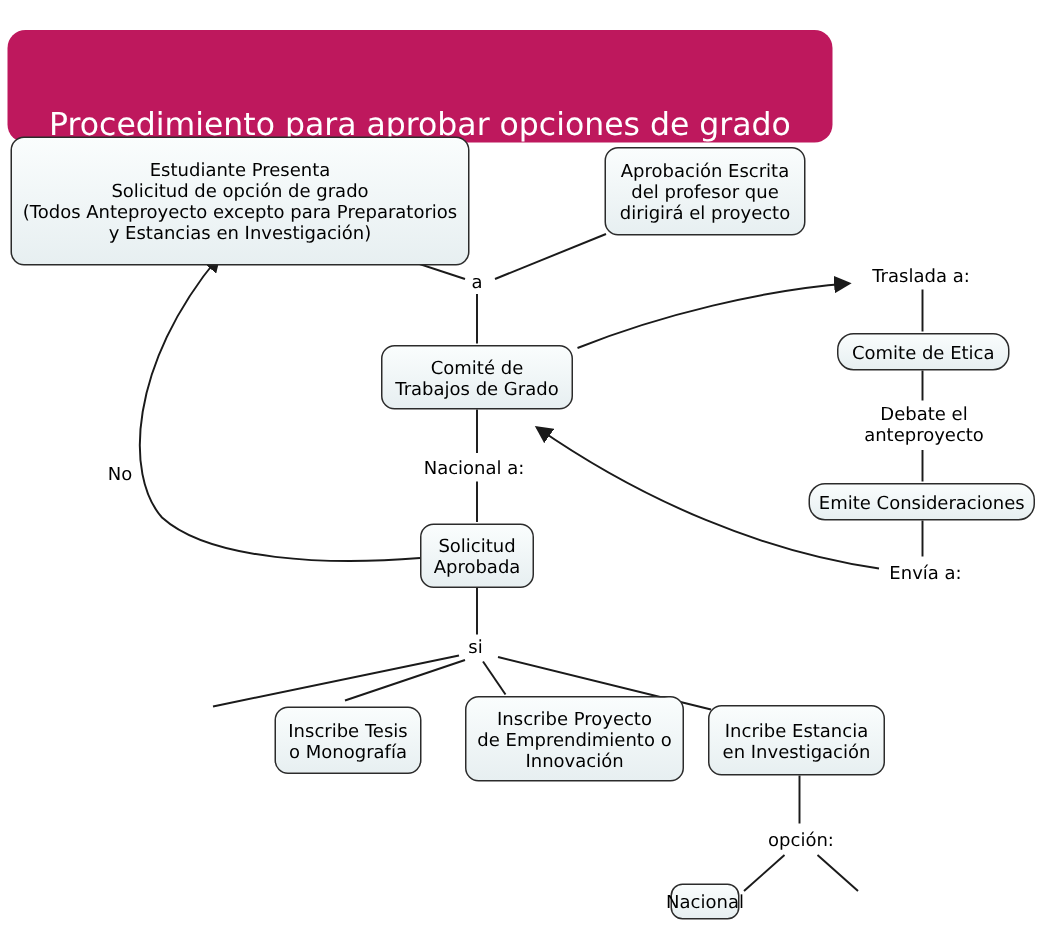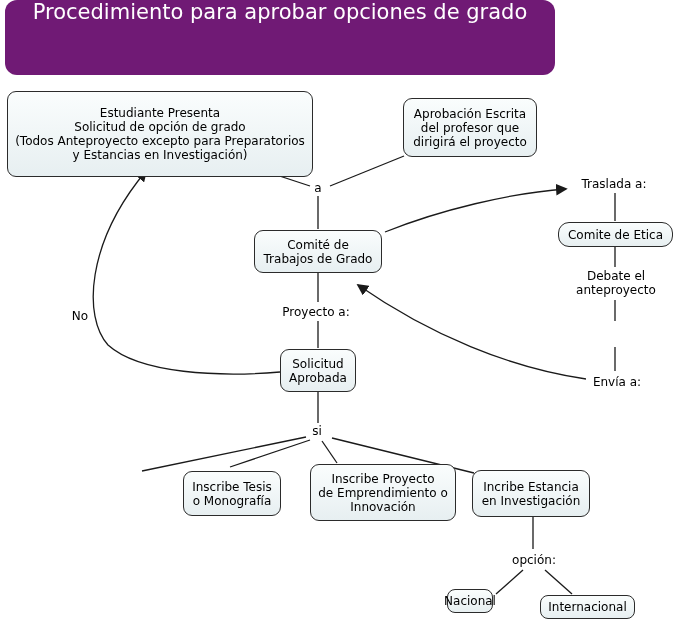--- a/index.html
+++ b/index.html
@@ -3,22 +3,22 @@
 <meta charset="utf-8">
 <style>
   html,body { margin:0; padding:0; background:#fff; }
   #canvas {
     position:relative; width:693px; height:623px; background:#ffffff;
     font-family:"DejaVu Sans","Liberation Sans",sans-serif; color:#000;
     overflow:hidden;
   }
   #wires { position:absolute; left:0; top:0; width:693px; height:623px; }
   .titlebar {
-    position:absolute; left:5px; top:0; width:550px; height:75px;
-    background:#701a75; border-radius:12px; display:flex; align-items:flex-start;
+    position:absolute; left:5px; top:20px; width:550px; height:75px;
+    background:#be185d; border-radius:12px; display:flex; align-items:flex-end;
     justify-content:center;
   }
   .titlebar span {
     color:#fff; font-size:21px; letter-spacing:0px; white-space:nowrap;
   }
   .node {
     position:absolute; box-sizing:border-box;
     background:linear-gradient(#fafdfd,#e7eff1);
     border:1px solid #2b2b2b; border-radius:9px;
     display:flex; align-items:center; justify-content:center;
@@ -75,49 +75,49 @@
 
   <div class="node" style="left:403px;top:98px;  width:134px;height:59px">Aprobación Escrita
 del profesor que
 dirigirá el proyecto</div>
 
   <div class="node" style="left:558px;top:222px; width:115px;height:25px;border-radius:11px">Comite de Etica</div>
 
   <div class="node" style="left:254px;top:230px; width:128px;height:43px">Comité de
 Trabajos de Grado</div>
 
+  <div class="node" style="left:539px;top:322px; width:151px;height:25px;border-radius:11px">Emite Consideraciones</div>
 
   <div class="node" style="left:280px;top:349px; width:76px; height:43px">Solicitud
 Aprobada</div>
 
 
   <div class="node" style="left:183px;top:471px; width:98px; height:45px">Inscribe Tesis
 o Monografía</div>
 
   <div class="node" style="left:310px;top:464px; width:146px;height:57px">Inscribe Proyecto
 de Emprendimiento o
 Innovación</div>
 
   <div class="node" style="left:472px;top:470px; width:118px;height:47px">Incribe Estancia
 en Investigación</div>
 
   <div class="node" style="left:447px;top:589px; width:46px; height:24px;border-radius:8px">Nacional</div>
 
-  <div class="node" style="left:540px;top:595px; width:95px; height:24px;border-radius:8px">Internacional</div>
 
   <div class="lbl" style="left:318px;top:188px">a</div>
 
   <div class="lbl" style="left:614px;top:184px">Traslada a:</div>
 
   <div class="lbl" style="left:616px;top:283px">Debate el
 anteproyecto</div>
 
   <div class="lbl" style="left:617px;top:382px">Envía a:</div>
 
-  <div class="lbl" style="left:316px;top:312px">Proyecto a:</div>
+  <div class="lbl" style="left:316px;top:312px">Nacional a:</div>
 
   <div class="lbl" style="left:80px;top:316px">No</div>
 
   <div class="lbl" style="left:317px;top:431px">si</div>
 
   <div class="lbl" style="left:534px;top:560px">opción:</div>
 
 </div>
 
 </body></html>

